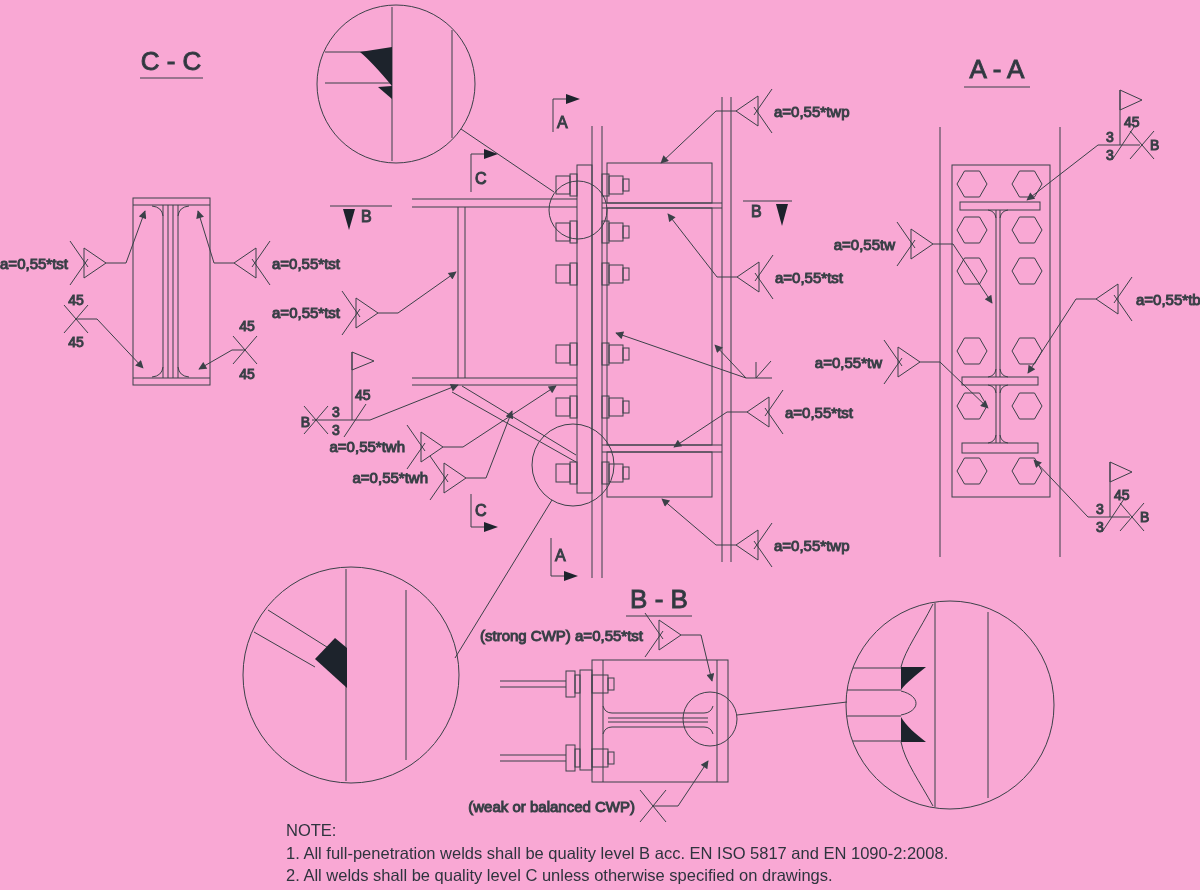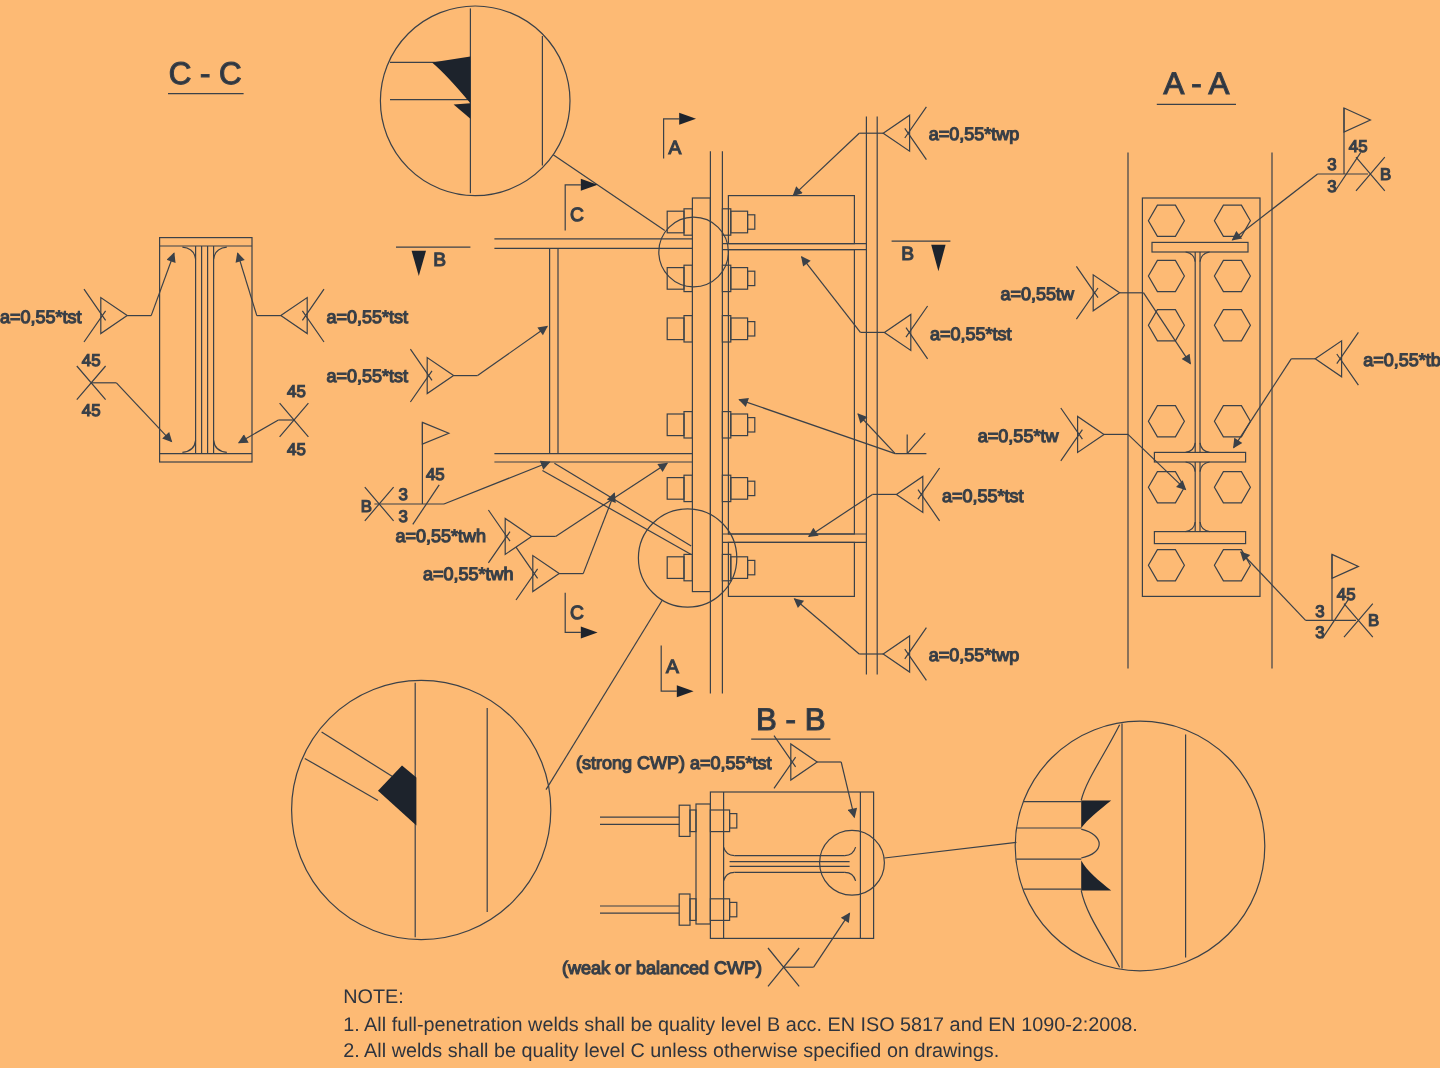--- a/index.html
+++ b/index.html
@@ -1,16 +1,16 @@
 <!DOCTYPE html>
 <html><head>
 <meta charset="utf-8">
 <style>
   html,body{margin:0;padding:0;background:#fff;}
-  .page{position:relative;width:1200px;height:890px;background:#fdba74;overflow:hidden;}
+  .page{position:relative;width:1200px;height:890px;background:#f9a8d4;overflow:hidden;}
   svg{display:block;}
   .ln{stroke:#3b4148;stroke-width:1;fill:none;}
   .fillink{fill:#1d232c;stroke:none;}
   text{fill:#2e343e;font-family:"Liberation Sans",sans-serif;}
   .ttl{font-size:26px;}
   .lbl{font-size:15px;}
   .sm{font-size:14px;}
   .mk{font-size:16px;}
   .note{font-size:16.5px;}
 </style>

